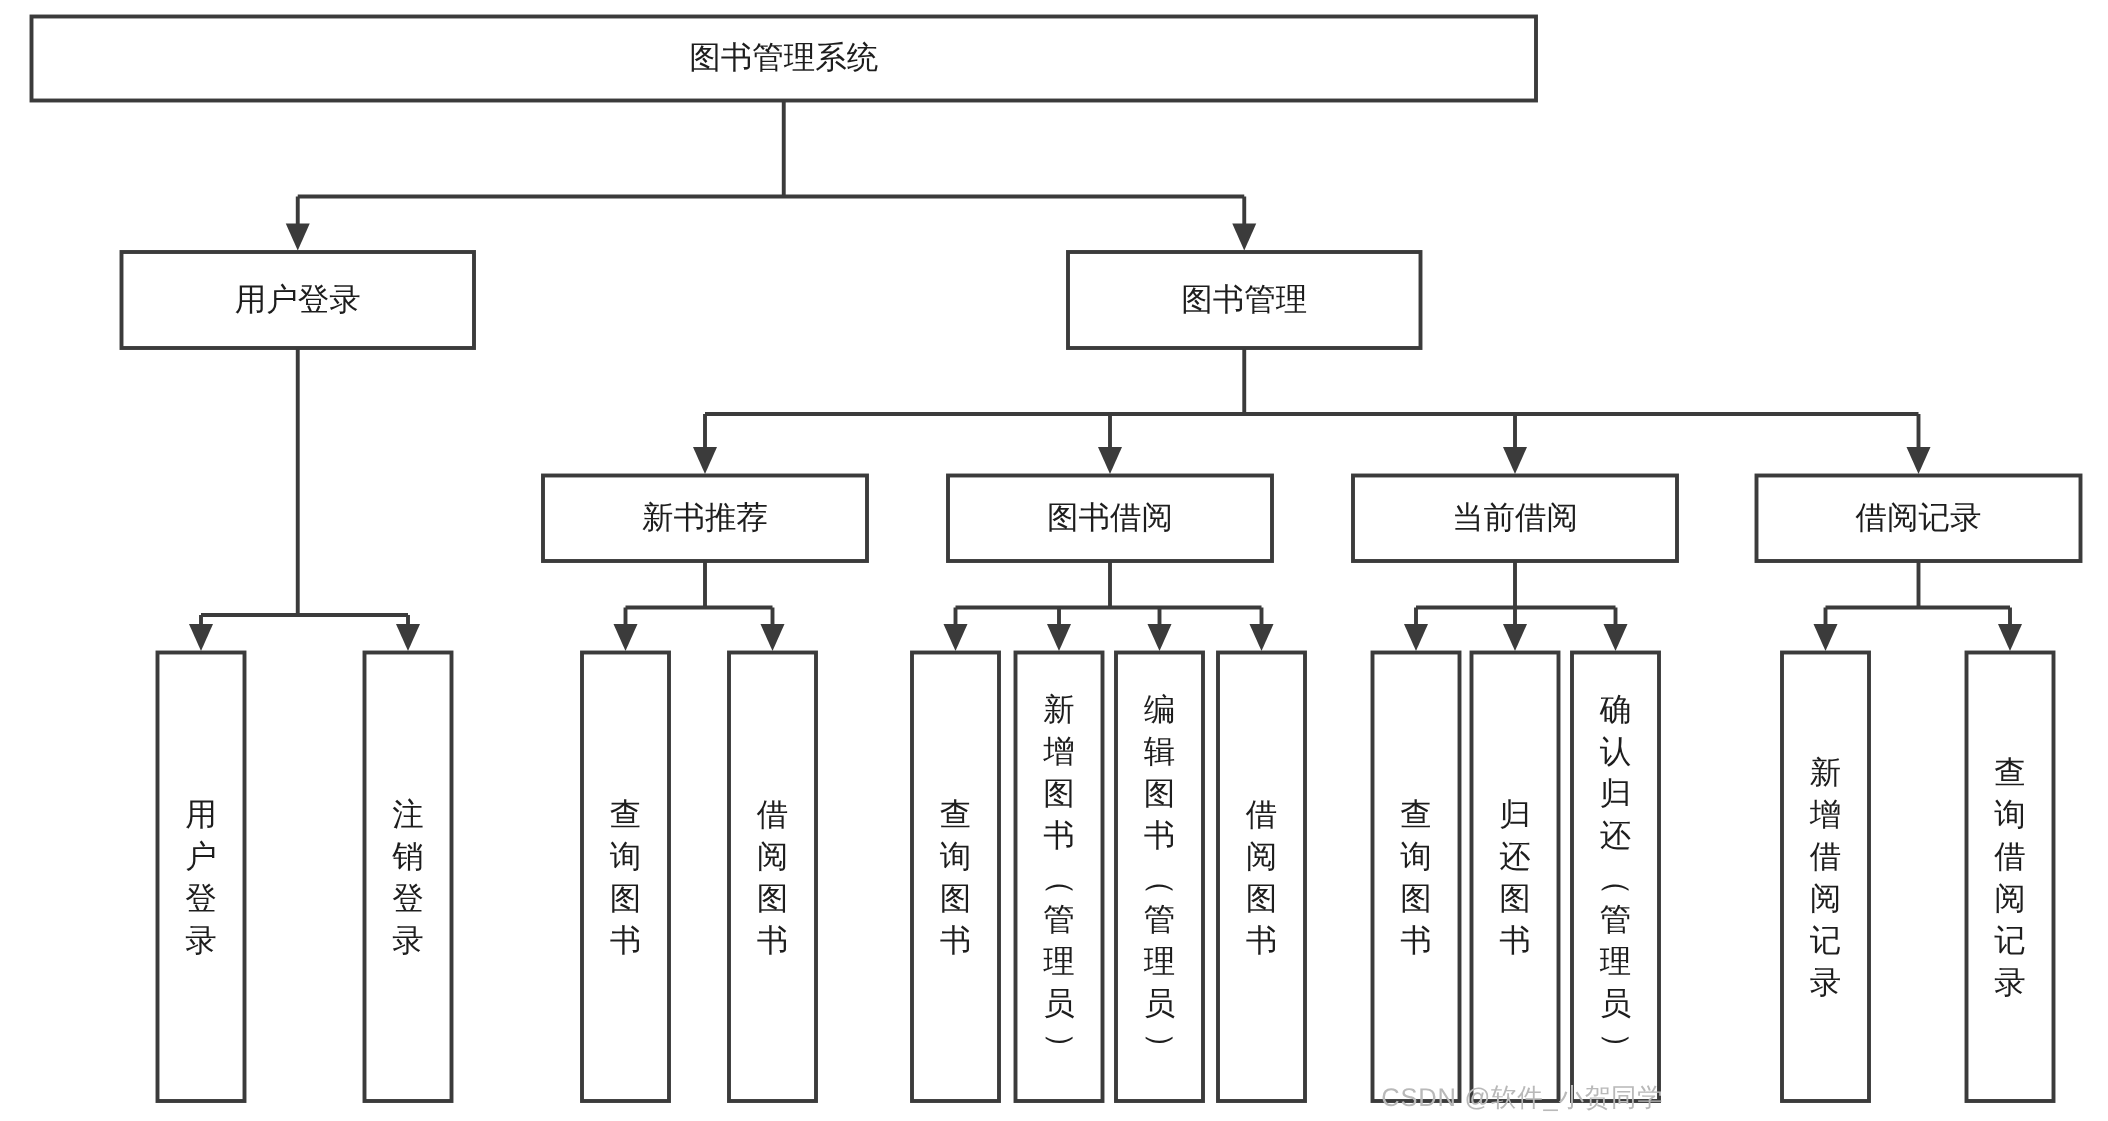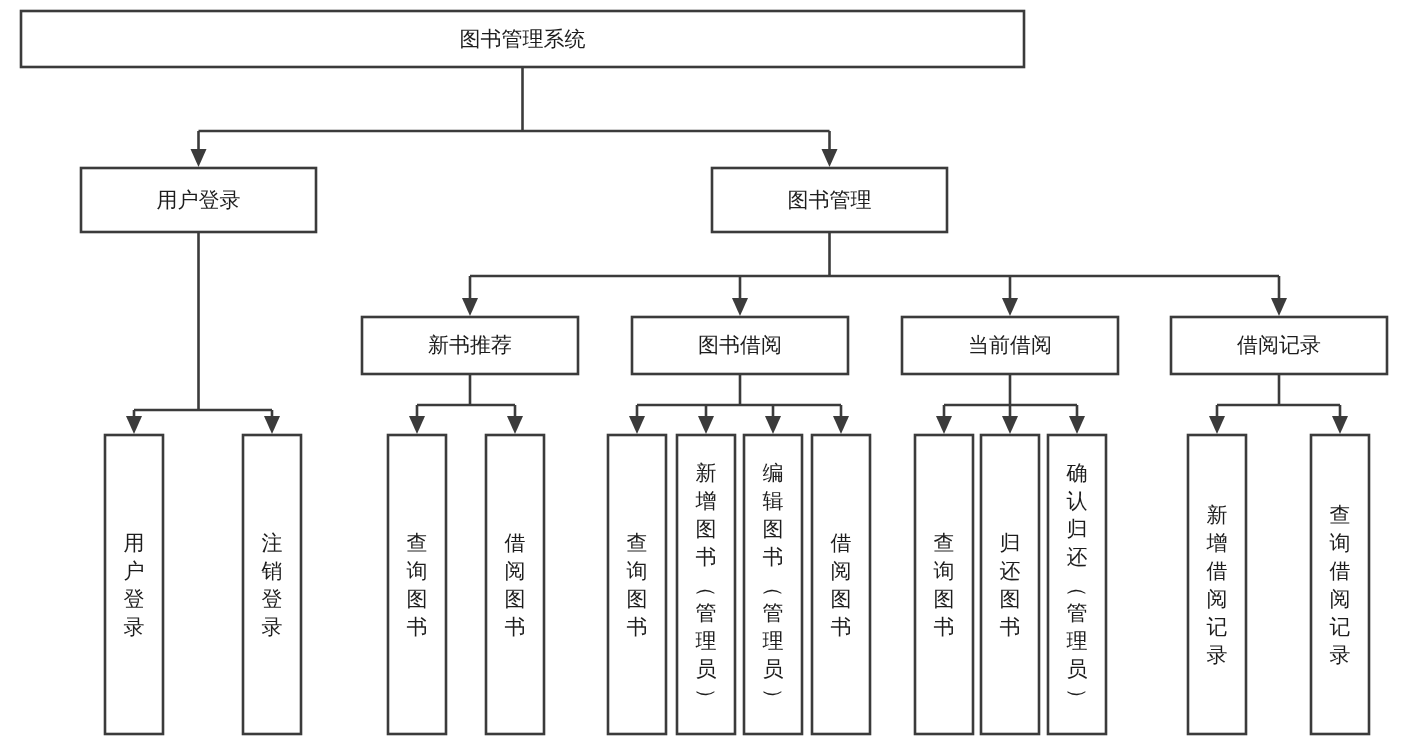--- a/index.html
+++ b/index.html
@@ -288,13 +288,14 @@
             <text class="node-label-v" text-anchor="middle" dominant-baseline="middle" x="1340" y="516.5">查</text>
             <text class="node-label-v" text-anchor="middle" dominant-baseline="middle" x="1340" y="544.5">询</text>
             <text class="node-label-v" text-anchor="middle" dominant-baseline="middle" x="1340" y="572.5">借</text>
             <text class="node-label-v" text-anchor="middle" dominant-baseline="middle" x="1340" y="600.5">阅</text>
             <text class="node-label-v" text-anchor="middle" dominant-baseline="middle" x="1340" y="628.5">记</text>
             <text class="node-label-v" text-anchor="middle" dominant-baseline="middle" x="1340" y="656.5">录</text>
           </g>
         </g>
       </g>
   </svg>
+  <div class="watermark">CSDN @软件_小贺同学</div>
 </div>
 
 </body></html>

